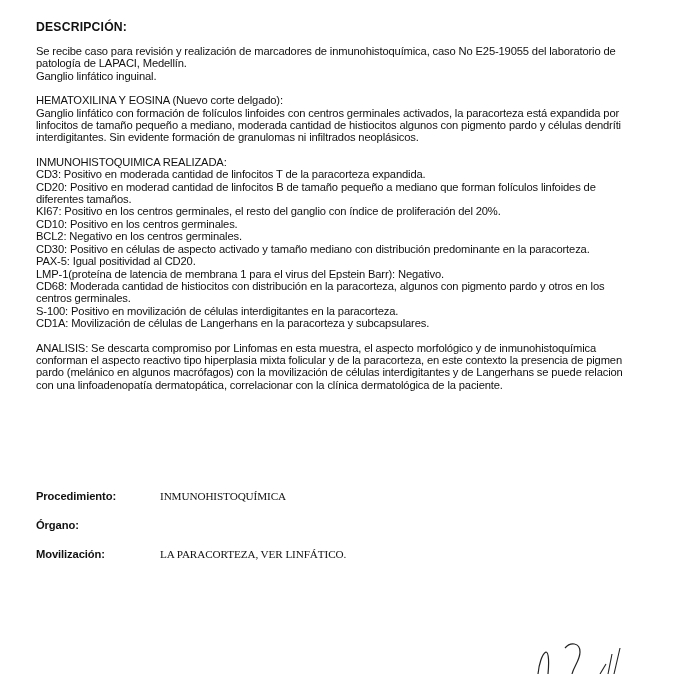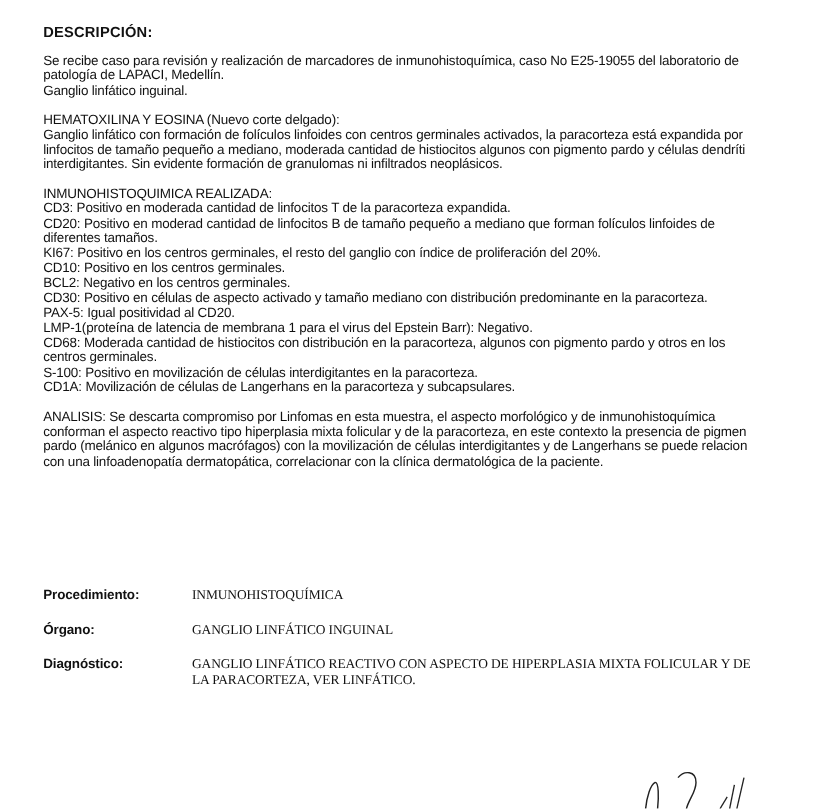--- a/index.html
+++ b/index.html
@@ -117,28 +117,24 @@
 
 <div class="summary">
   <div class="row">
     <div class="label">Procedimiento:</div>
     <div class="value">
       <span class="line">INMUNOHISTOQUÍMICA</span>
     </div>
   </div>
   <div class="row">
     <div class="label">Órgano:</div>
-    <div class="value">
-      <span class="line">GANGLIO LINFÁTICO INGUINAL</span>
-    </div>
   </div>
   <div class="row">
-    <div class="label">Diagnóstico:</div>
+    <div class="label">Movilización:</div>
     <div class="value">
-      <span class="line">GANGLIO LINFÁTICO REACTIVO CON ASPECTO DE HIPERPLASIA MIXTA FOLICULAR Y DE</span>
       <span class="line">LA PARACORTEZA, VER LINFÁTICO.</span>
     </div>
   </div>
 </div>
 
 <div class="signature">
   <svg width="160" height="34" viewBox="0 0 160 34" xmlns="http://www.w3.org/2000/svg">
     <path d="M8 34 C 9 24, 12 14, 16 12 C 19 12, 19 24, 18 34" fill="none" stroke="#222" stroke-width="1.2"></path>
     <path d="M35 8 C 40 2, 50 2, 50 12 C 50 20, 44 26, 42 34" fill="none" stroke="#222" stroke-width="1.2"></path>
     <path d="M70 34 L 76 24" fill="none" stroke="#222" stroke-width="1.1"></path>

